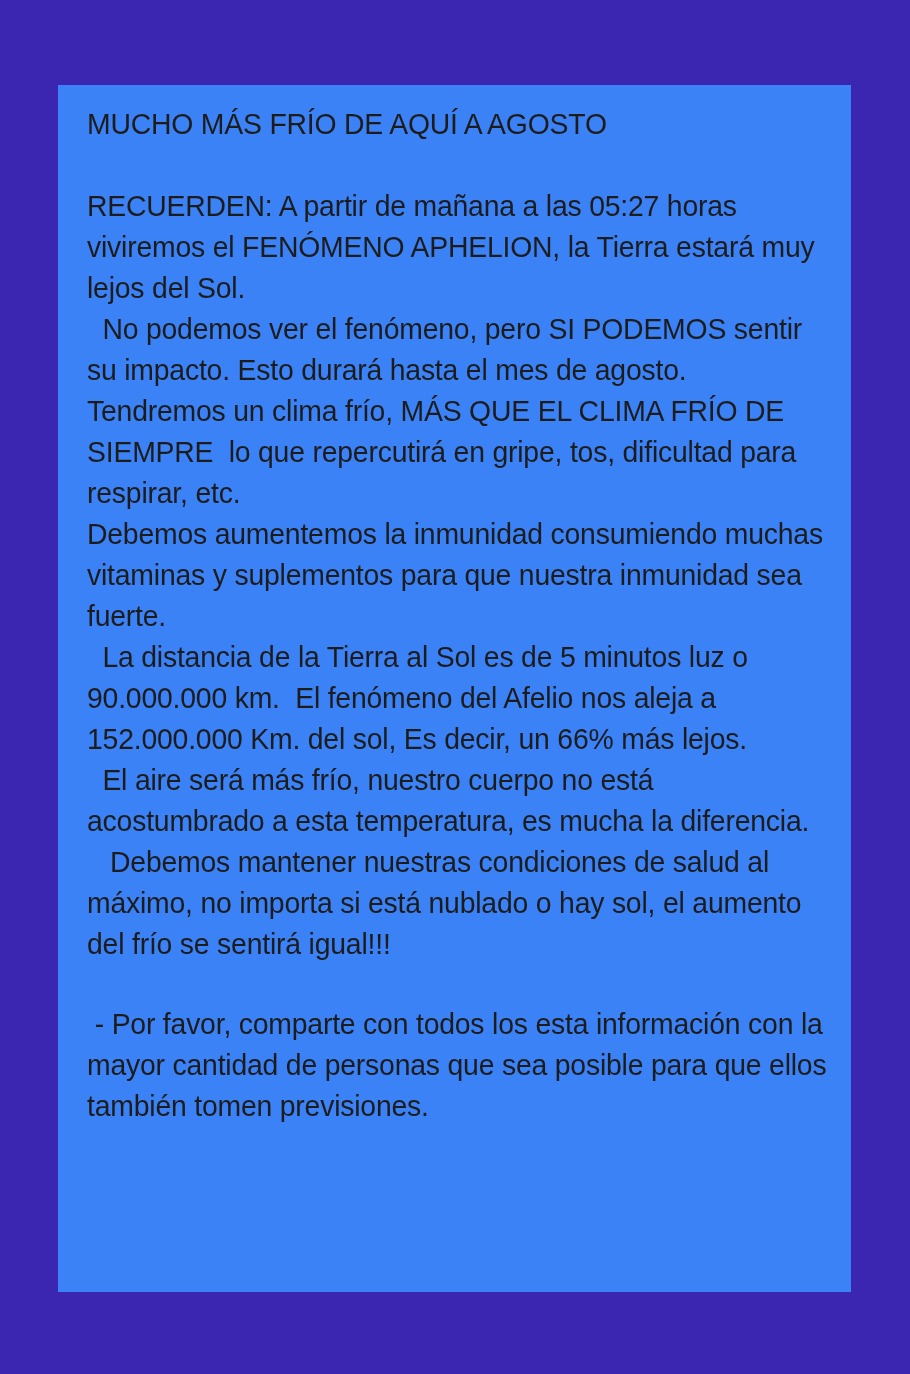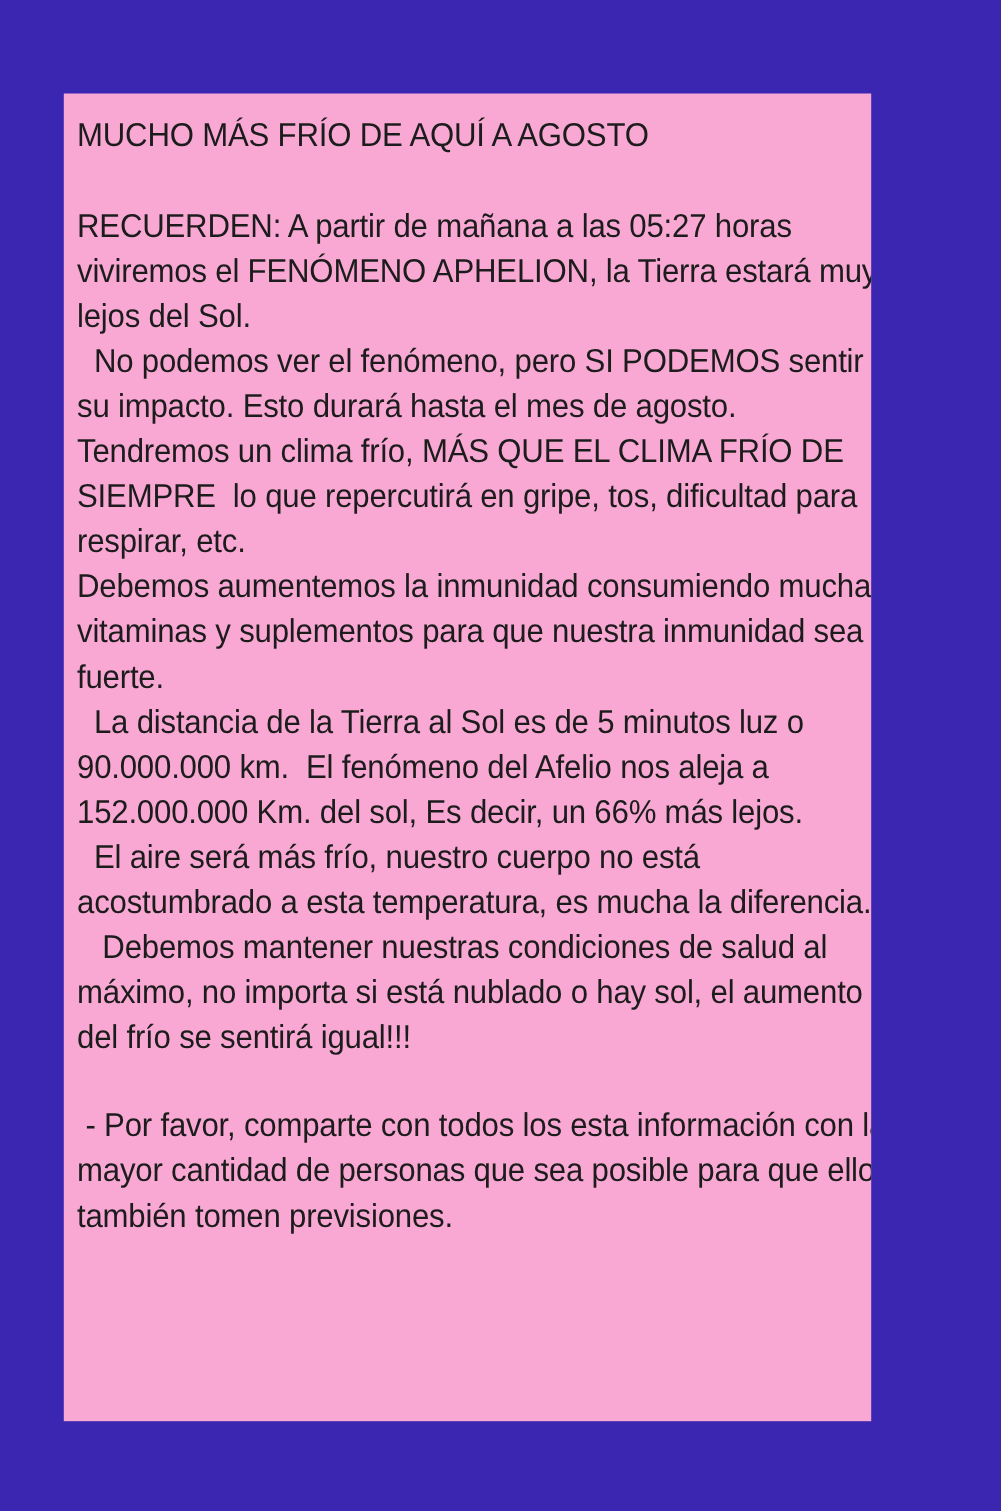--- a/index.html
+++ b/index.html
@@ -20,25 +20,25 @@
     width: 910px;
     height: 1374px;
     background: #3a26b0;
     box-sizing: border-box;
   }
 
   .card {
     position: absolute;
     left: 58px;
     top: 85px;
-    width: 734px;
+    width: 793px;
     height: 1207px;
-    background: #f9a8d4;
+    background: #3b82f6;
     box-sizing: border-box;
-    padding: 18px 20px 10px 12px;
+    padding: 18px 20px 10px 29px;
     overflow: hidden;
   }
 
   .text-block {
     font-size: 30px;
     line-height: 41px;
     color: #1c1c1c;
     letter-spacing: -0.2px;
     transform: scaleX(0.945);
     transform-origin: left top;

